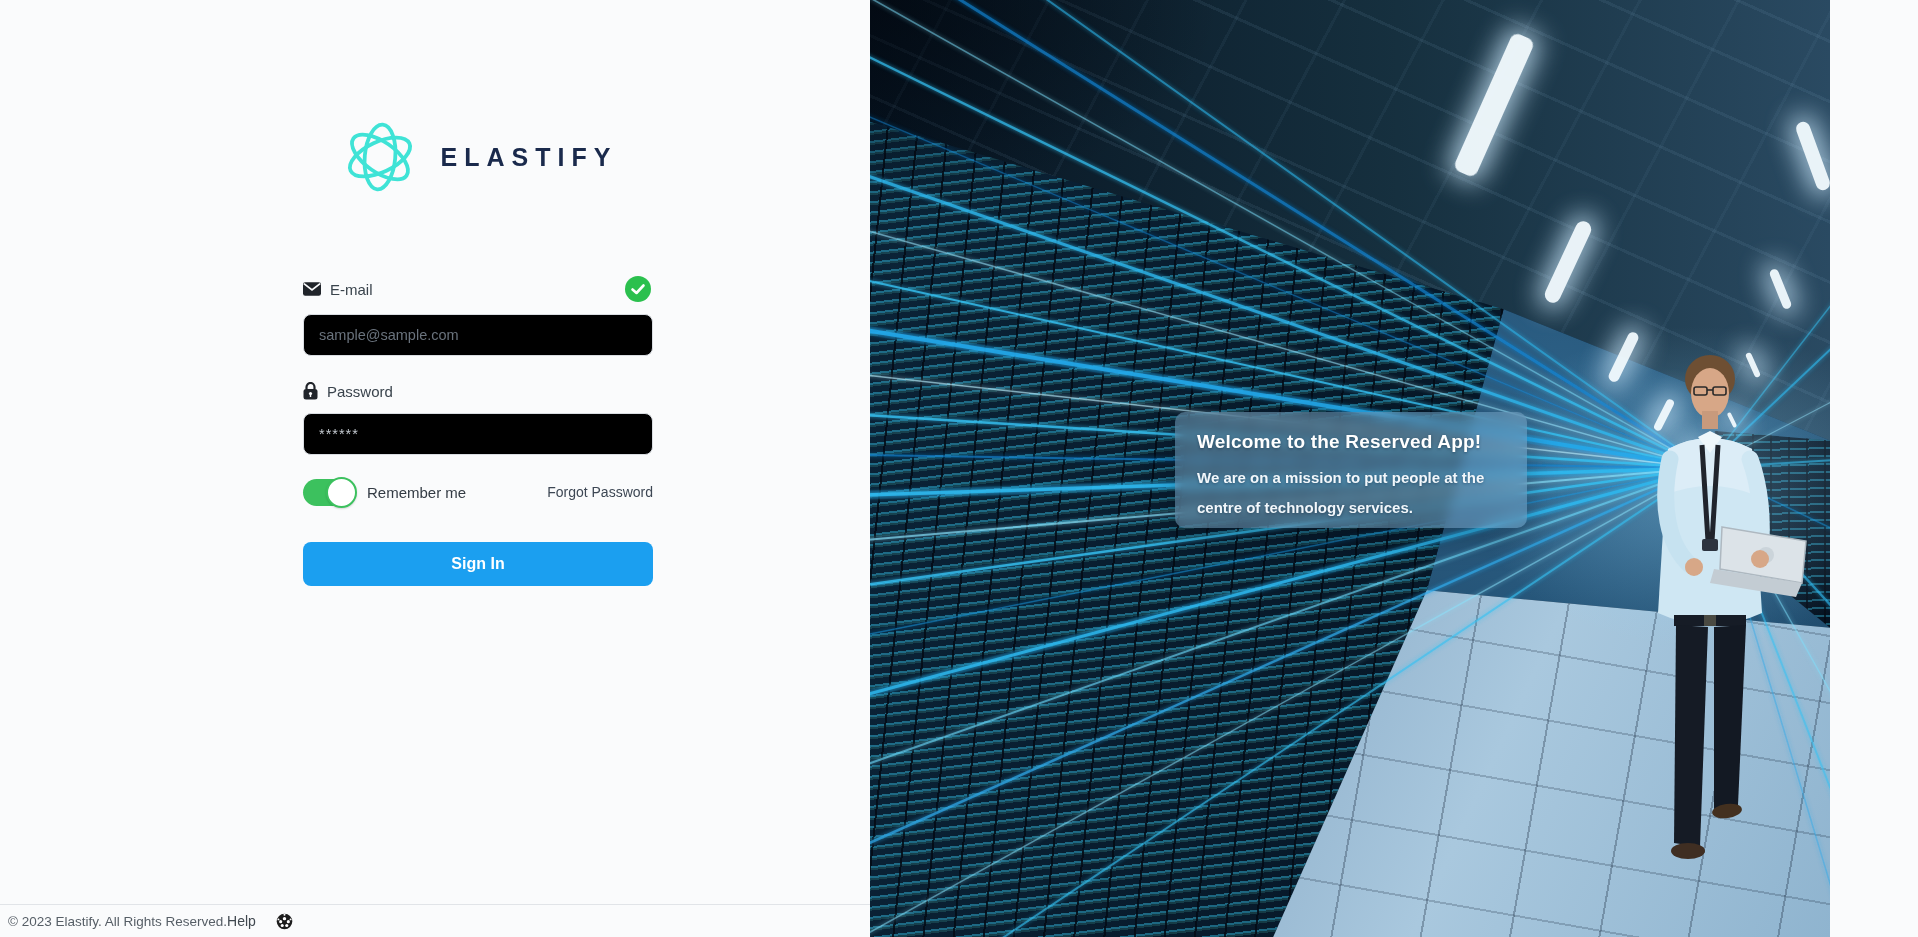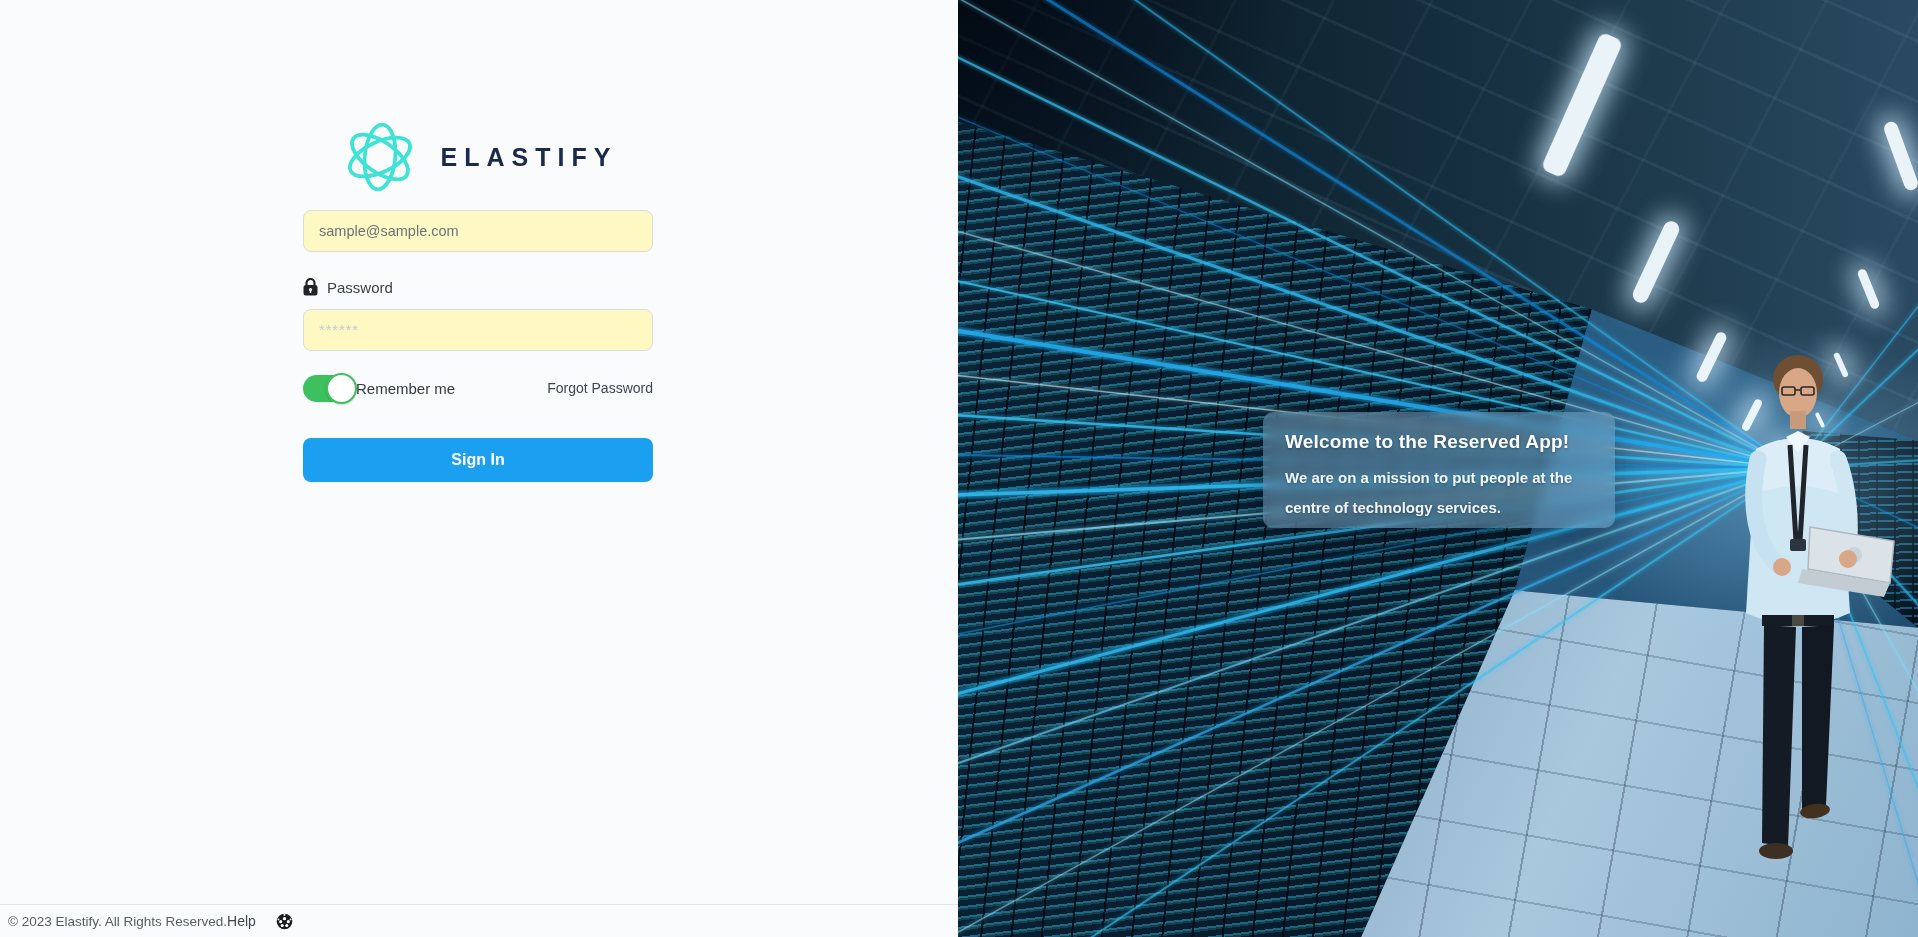--- a/index.html
+++ b/index.html
@@ -1,39 +1,39 @@
 <!DOCTYPE html>
 <html><head>
 <meta charset="utf-8">
 <style>
   * { margin:0; padding:0; box-sizing:border-box; }
   html,body { width:1918px; height:937px; overflow:hidden; }
   body { font-family:"Liberation Sans", sans-serif; background:#fafbfc; }
   .app { position:relative; width:1918px; height:937px; display:flex; }
 
   
-  .panel-left { position:relative; width:958px; height:937px; background:#fafbfc; }
+  .panel-left { position:relative; width:870px; height:937px; background:#fafbfc; }
   .form-col { position:absolute; left:303px; top:116px; width:350px; }
 
   .brand { display:flex; align-items:center; justify-content:center; gap:20px; height:82px; }
   .brand-name { font-size:25px; font-weight:bold; letter-spacing:7px; color:#1a2a4c; }
 
   .field-label-row { position:relative; display:flex; align-items:center; gap:9px; margin-top:78px; height:26px; }
   .field-label-row.pw { margin-top:22px; }
   .field-label { font-size:15px; color:#39434c; }
   .check-badge { position:absolute; right:2px; top:0; width:26px; height:26px; }
 
-  .text-input { display:block; width:350px; height:42px; margin-top:12px; border:1px solid #d9dde2; border-radius:8px; background:#fef9c3; padding:0 15px; font-size:14.5px; color:#6a737d; font-family:"Liberation Sans", sans-serif; outline:none; }
+  .text-input { display:block; width:350px; height:42px; margin-top:12px; border:1px solid #d9dde2; border-radius:8px; background:#000000; padding:0 15px; font-size:14.5px; color:#6a737d; font-family:"Liberation Sans", sans-serif; outline:none; }
   .text-input.pw { margin-top:9px; }
   .text-input::placeholder { color:#c3c9cf; letter-spacing:1px; }
 
   .row-remember { display:flex; align-items:center; margin-top:21px; height:32px; }
   .toggle { position:relative; width:53px; height:27px; border-radius:14px; background:#3cc15e; cursor:pointer; flex:0 0 auto; }
   .toggle .knob { position:absolute; right:-1px; top:-2px; width:31px; height:31px; border-radius:50%; background:#ffffff; border:2px solid #3cc15e; box-shadow:0 1px 2px rgba(0,0,0,.15); }
-  .remember-label { font-size:15px; color:#333b44; }
+  .remember-label { font-size:15px; color:#333b44; margin-left:11px; }
   .forgot { font-size:14px; color:#3d4754; margin-left:auto; text-decoration:none; cursor:pointer; }
 
   .signin { display:block; width:350px; height:44px; margin-top:34px; border:none; border-radius:8px; background:#1b9ff0; color:#ffffff; font-size:16px; font-weight:bold; font-family:"Liberation Sans", sans-serif; cursor:pointer; }
 
   .left-footer { position:absolute; left:0; bottom:0; width:958px; height:33px; border-top:1px solid #e1e4e8; background:#fafbfc; display:flex; align-items:center; padding:0 8px; }
   .copyright { font-size:13.5px; color:#565e66; }
   .help-wrap { display:flex; align-items:center; gap:20px; }
   .help-link { font-size:14px; color:#40484f; text-decoration:none; cursor:pointer; }
 
   
@@ -95,20 +95,31 @@
         <svg width="82" height="82" viewBox="0 0 86 86">
           <g fill="none" stroke="#3fe3d6" stroke-width="4">
             <ellipse cx="43" cy="43" rx="34" ry="16" transform="rotate(-25 43 43)"></ellipse>
             <ellipse cx="43" cy="43" rx="34" ry="16" transform="rotate(35 43 43)"></ellipse>
             <ellipse cx="43" cy="43" rx="34" ry="16" transform="rotate(95 43 43)"></ellipse>
           </g>
         </svg>
         <span class="brand-name">ELASTIFY</span>
       </div>
 
+      <div class="field-label-row">
+        <svg width="18" height="14" viewBox="0 0 20 15">
+          <rect x="0" y="0" width="20" height="15" rx="2.5" fill="#20242a"></rect>
+          <path d="M1 1.5 L10 8.5 L19 1.5" fill="none" stroke="#fafbfc" stroke-width="2"></path>
+        </svg>
+        <span class="field-label">E-mail</span>
+        <svg class="check-badge" viewBox="0 0 26 26">
+          <circle cx="13" cy="13" r="13" fill="#2bc04e"></circle>
+          <path d="M7.5 13.5 L11.5 17 L18.5 9.5" fill="none" stroke="#ffffff" stroke-width="2.6" stroke-linecap="round" stroke-linejoin="round"></path>
+        </svg>
+      </div>
       <input class="text-input" type="text" value="sample@sample.com" style="">
 
       <div class="field-label-row pw">
         <svg width="15" height="18" viewBox="0 0 15 18">
           <rect x="0.5" y="7" width="14" height="10.5" rx="2.5" fill="#20242a"></rect>
           <path d="M3.5 7 V5 a4 4 0 0 1 8 0 V7" fill="none" stroke="#20242a" stroke-width="2.2"></path>
           <circle cx="7.5" cy="11.5" r="1.6" fill="#fafbfc"></circle>
           <rect x="6.8" y="12" width="1.4" height="3" fill="#fafbfc"></rect>
         </svg>
         <span class="field-label">Password</span>

